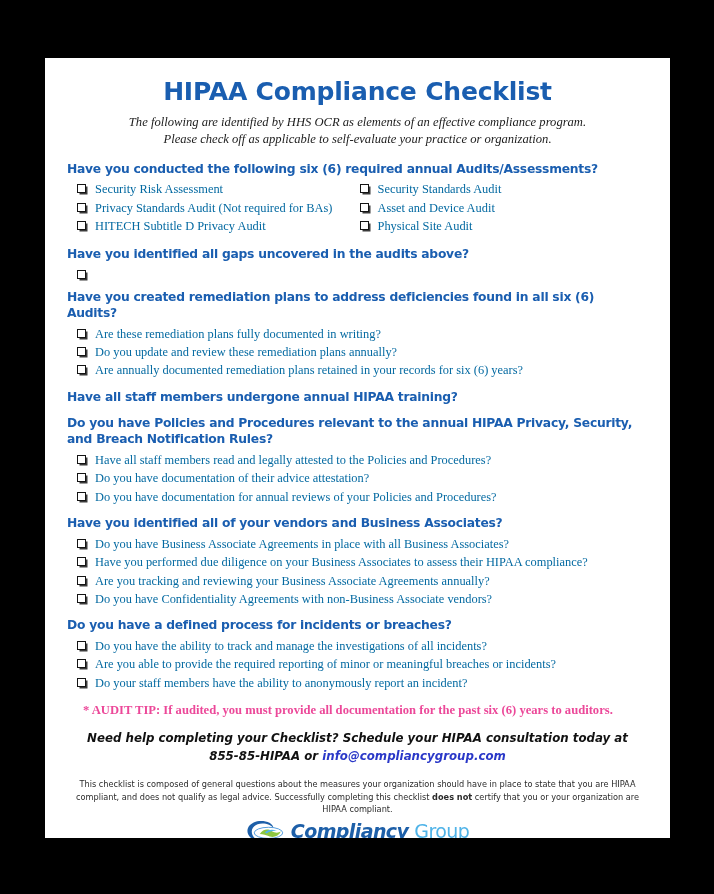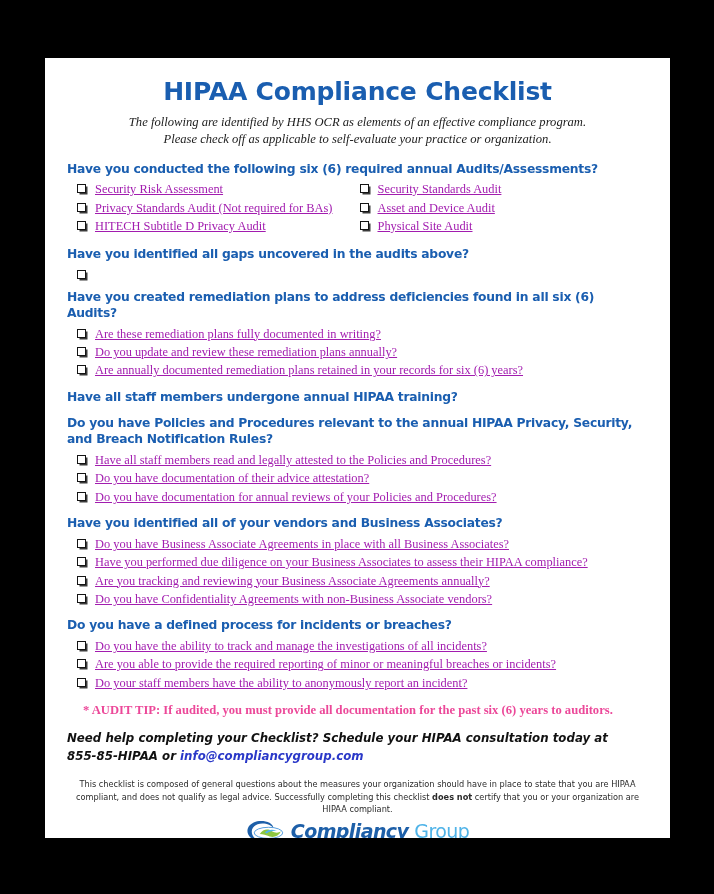--- a/index.html
+++ b/index.html
@@ -80,23 +80,22 @@
     border: 1.3px solid #141414;
     background: #ffffff;
     margin-top: 3px;
     margin-right: 9px;
     box-shadow: 2px 2px 0 -0.5px #3a3a3a;
     box-sizing: border-box;
   }
   .itext {
     font-family: "Liberation Serif", serif;
     font-size: 12.4px;
-    color: #a21caf;
+    color: #0369a1;
     line-height: 1.32;
-    text-decoration: underline;
   }
 
   
   .two-col {
     display: flex;
   }
   .two-col .col {
     width: 50%;
   }
   .two-col .col-right .item {
@@ -108,21 +107,21 @@
     font-family: "Liberation Serif", serif;
     font-weight: bold;
     font-size: 12.6px;
     color: #ec4899;
     margin: 9px 0 12px 16px;
     line-height: 1.3;
   }
 
   
   .cta {
-    text-align: left;
+    text-align: center;
     font-family: "DejaVu Sans", sans-serif;
     font-style: italic;
     font-weight: bold;
     font-size: 11.8px;
     color: #111111;
     line-height: 1.5;
     margin: 0 0 12px 0;
   }
   .cta .email {
     color: #2a38c8;

